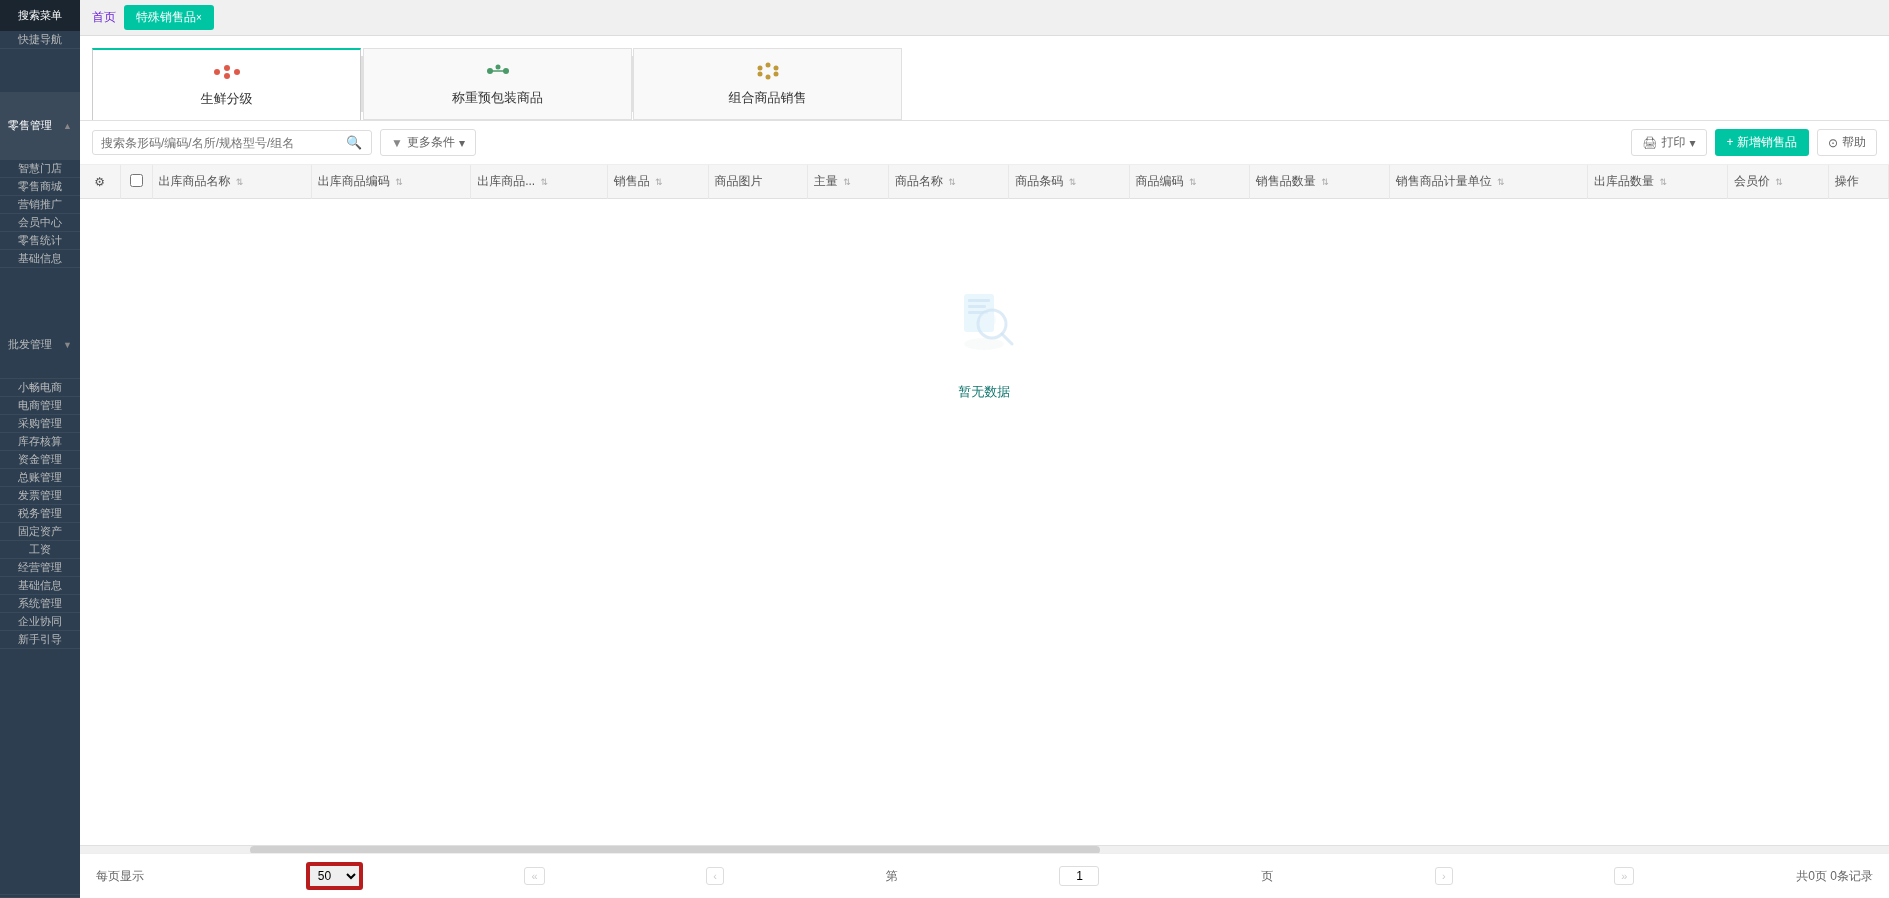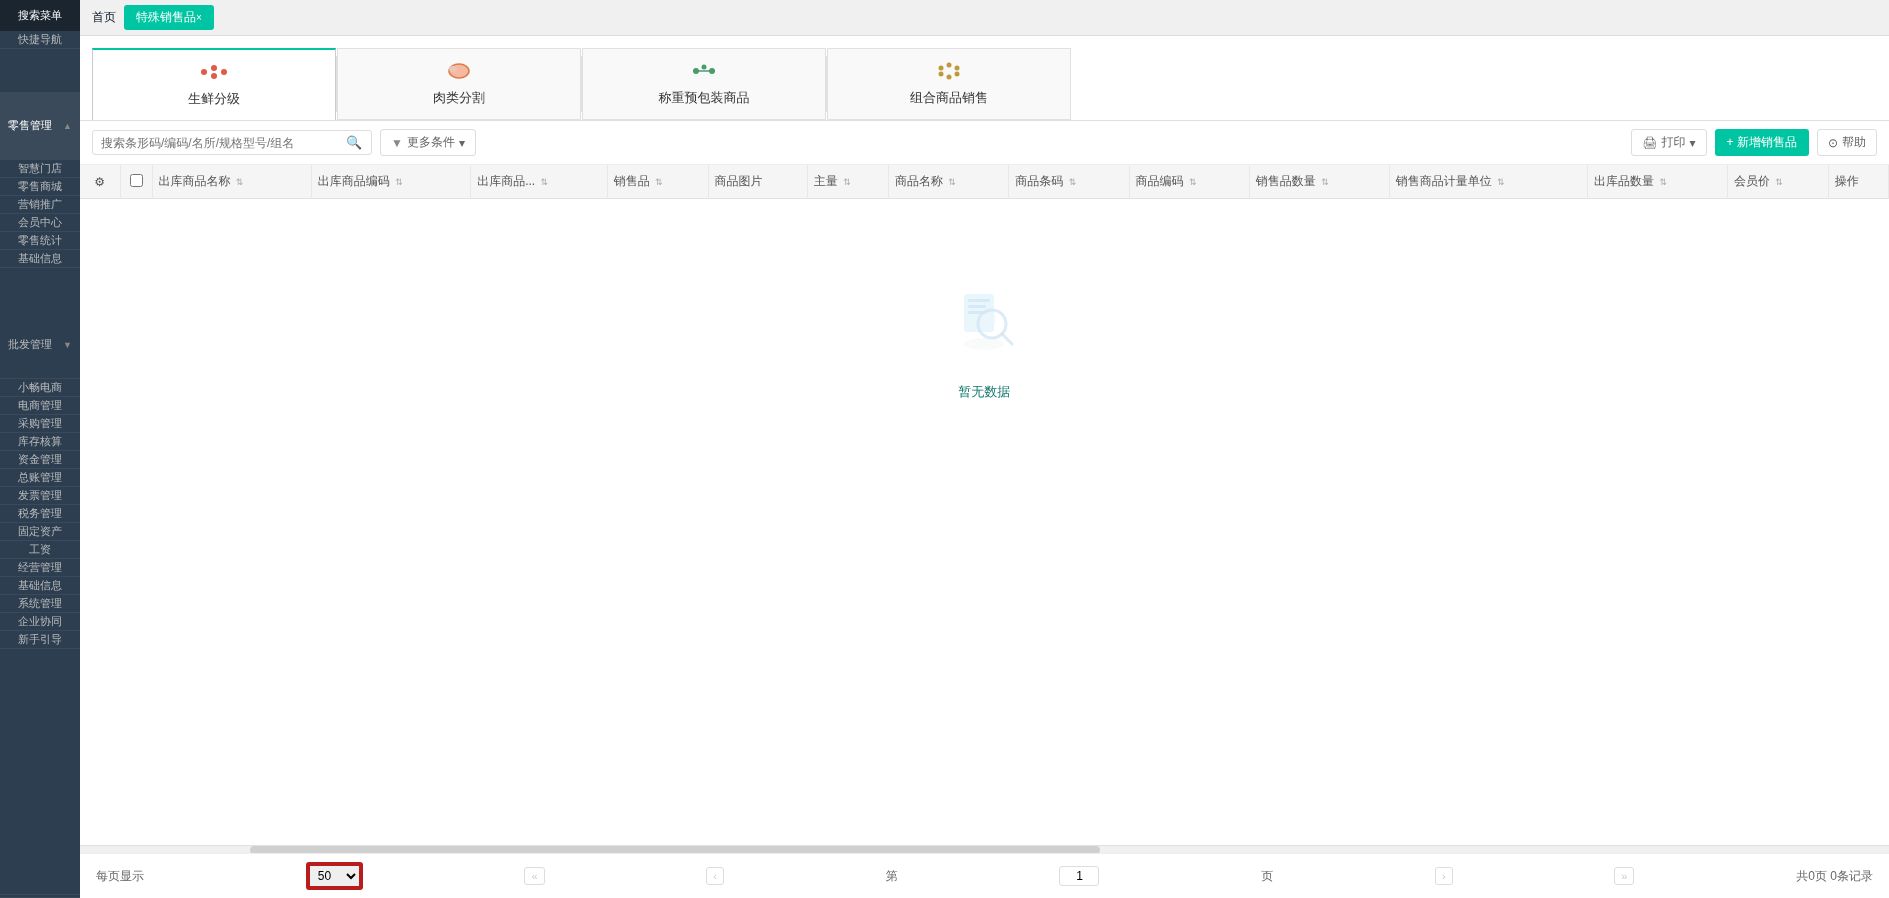--- a/index.html
+++ b/index.html
@@ -56,21 +56,21 @@
     .topbar {
       background: #f0f0f0;
       border-bottom: 1px solid #ddd;
       padding: 0 12px;
       display: flex;
       align-items: center;
       height: 36px;
       gap: 8px;
     }
     .topbar-home {
-      color: #0f172a;
+      color: #6d28d9;
       font-size: 12px;
       cursor: pointer;
     }
     .topbar-tab {
       background: #00c5a3;
       color: white;
       padding: 4px 12px;
       border-radius: 3px;
       font-size: 12px;
       display: flex;
@@ -85,21 +85,21 @@
       background: white;
       border-bottom: 1px solid #e0e0e0;
       padding: 12px 12px 0;
       gap: 0;
     }
     .tab-card {
       display: flex;
       flex-direction: column;
       align-items: center;
       justify-content: center;
-      width: 244px;
+      width: 269px;
       height: 72px;
       border: 1px solid #e0e0e0;
       border-bottom: none;
       cursor: pointer;
       padding: 8px;
       position: relative;
       background: white;
       gap: 4px;
     }
     .tab-card.active {
@@ -409,29 +409,20 @@
         <svg width="28" height="18" viewBox="0 0 28 18">
           <circle cx="4" cy="9" r="3" fill="#e05a4a"></circle>
           <circle cx="14" cy="5" r="3" fill="#e05a4a"></circle>
           <circle cx="24" cy="9" r="3" fill="#e05a4a"></circle>
           <circle cx="14" cy="13" r="3" fill="#e05a4a"></circle>
         </svg>
       </span>
       <span class="tab-card-label">生鲜分级</span>
     </div>
     <div class="tab-card-divider"></div>
-    <div class="tab-card">
-      <span class="tab-card-icon icon-meat">
-        <svg width="28" height="18" viewBox="0 0 28 18">
-          <ellipse cx="14" cy="9" rx="10" ry="7" fill="#f5b8a0" stroke="#e07a4a" stroke-width="1.5"></ellipse>
-          <ellipse cx="8" cy="7" rx="4" ry="3" fill="#e8c8b8"></ellipse>
-        </svg>
-      </span>
-      <span class="tab-card-label">肉类分割</span>
-    </div>
     <div class="tab-card-divider"></div>
     <div class="tab-card">
       <span class="tab-card-icon icon-scale">
         <svg width="28" height="18" viewBox="0 0 28 18">
           <circle cx="6" cy="9" r="3" fill="#4a9a6a"></circle>
           <line x1="6" y1="9" x2="22" y2="9" stroke="#4a9a6a" stroke-width="1.5"></line>
           <circle cx="14" cy="5" r="2.5" fill="#4a9a6a"></circle>
           <circle cx="22" cy="9" r="3" fill="#4a9a6a"></circle>
         </svg>
       </span>

